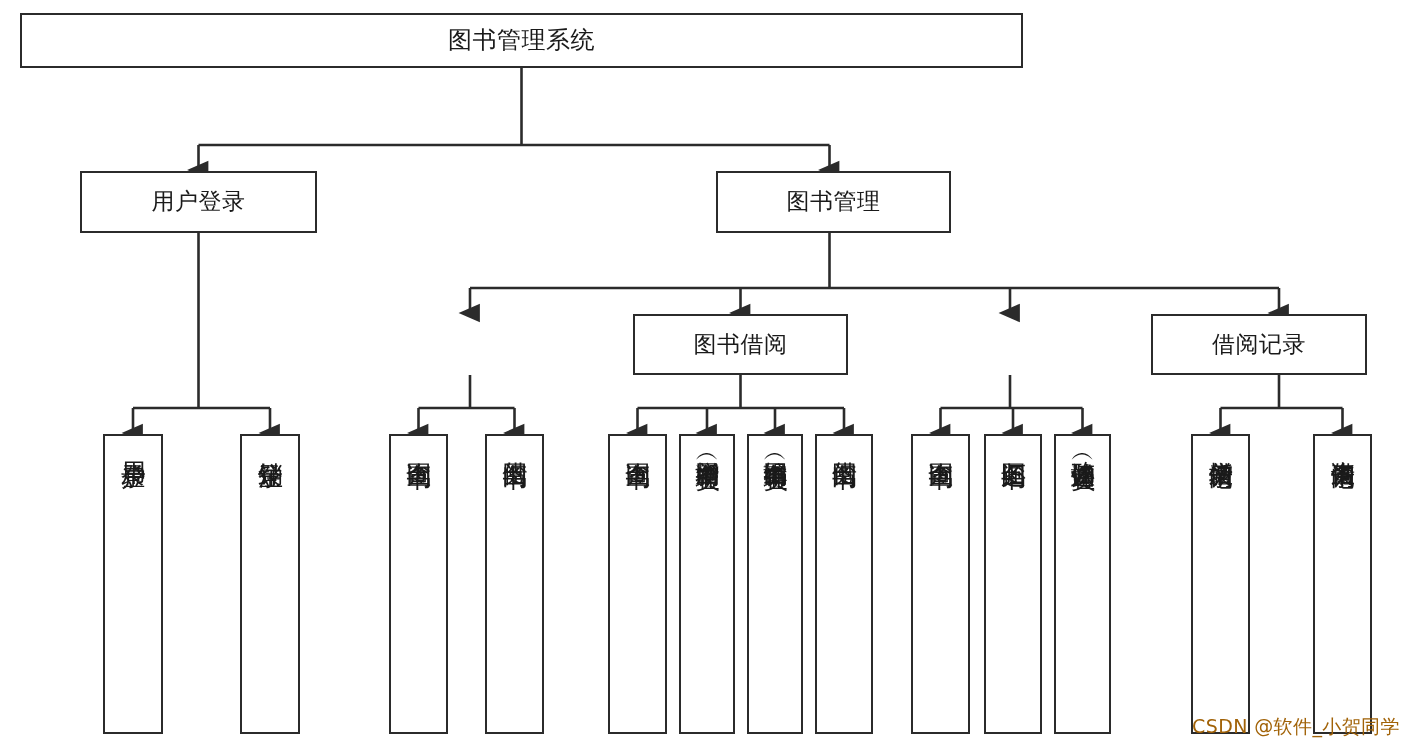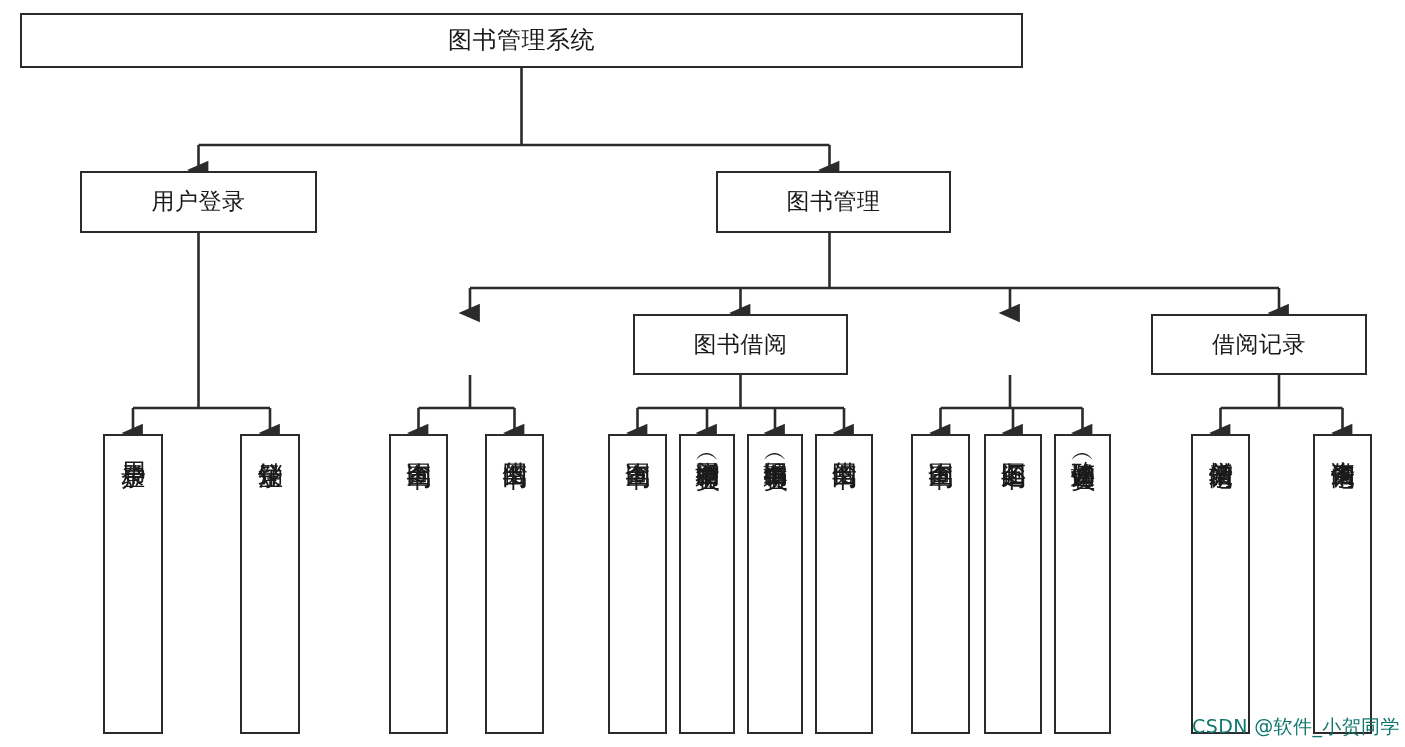--- a/index.html
+++ b/index.html
@@ -59,21 +59,21 @@
     font-size: 24px;
   }
   .node.root .node-label {
     font-size: 24px;
   }
   .watermark {
     position: absolute;
     left: 1192px;
     top: 714px;
     font-size: 19px;
-    color: #0f766e;
+    color: #a16207;
     white-space: nowrap;
     letter-spacing: 0.4px;
     font-family: "DejaVu Sans", "Liberation Sans", sans-serif;
   }
 </style>
 </head>
 <body>
 
 <div id="canvas">
 

